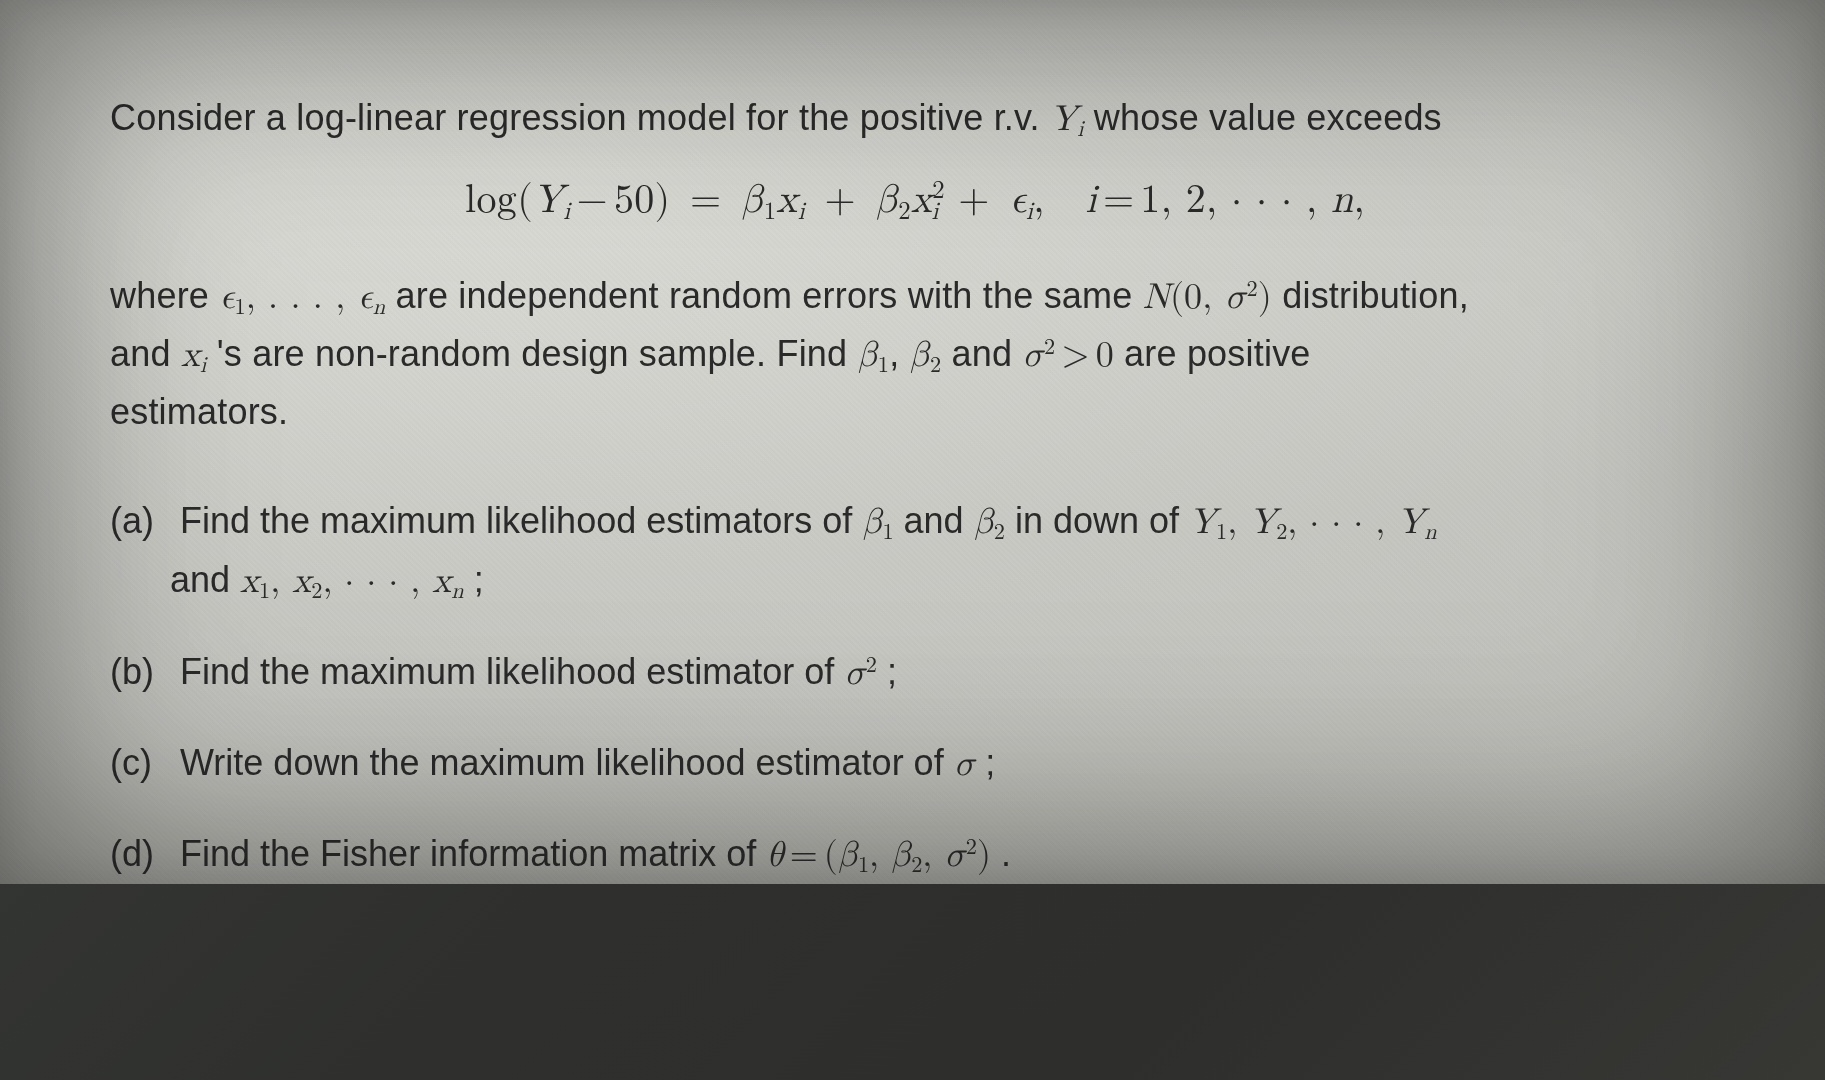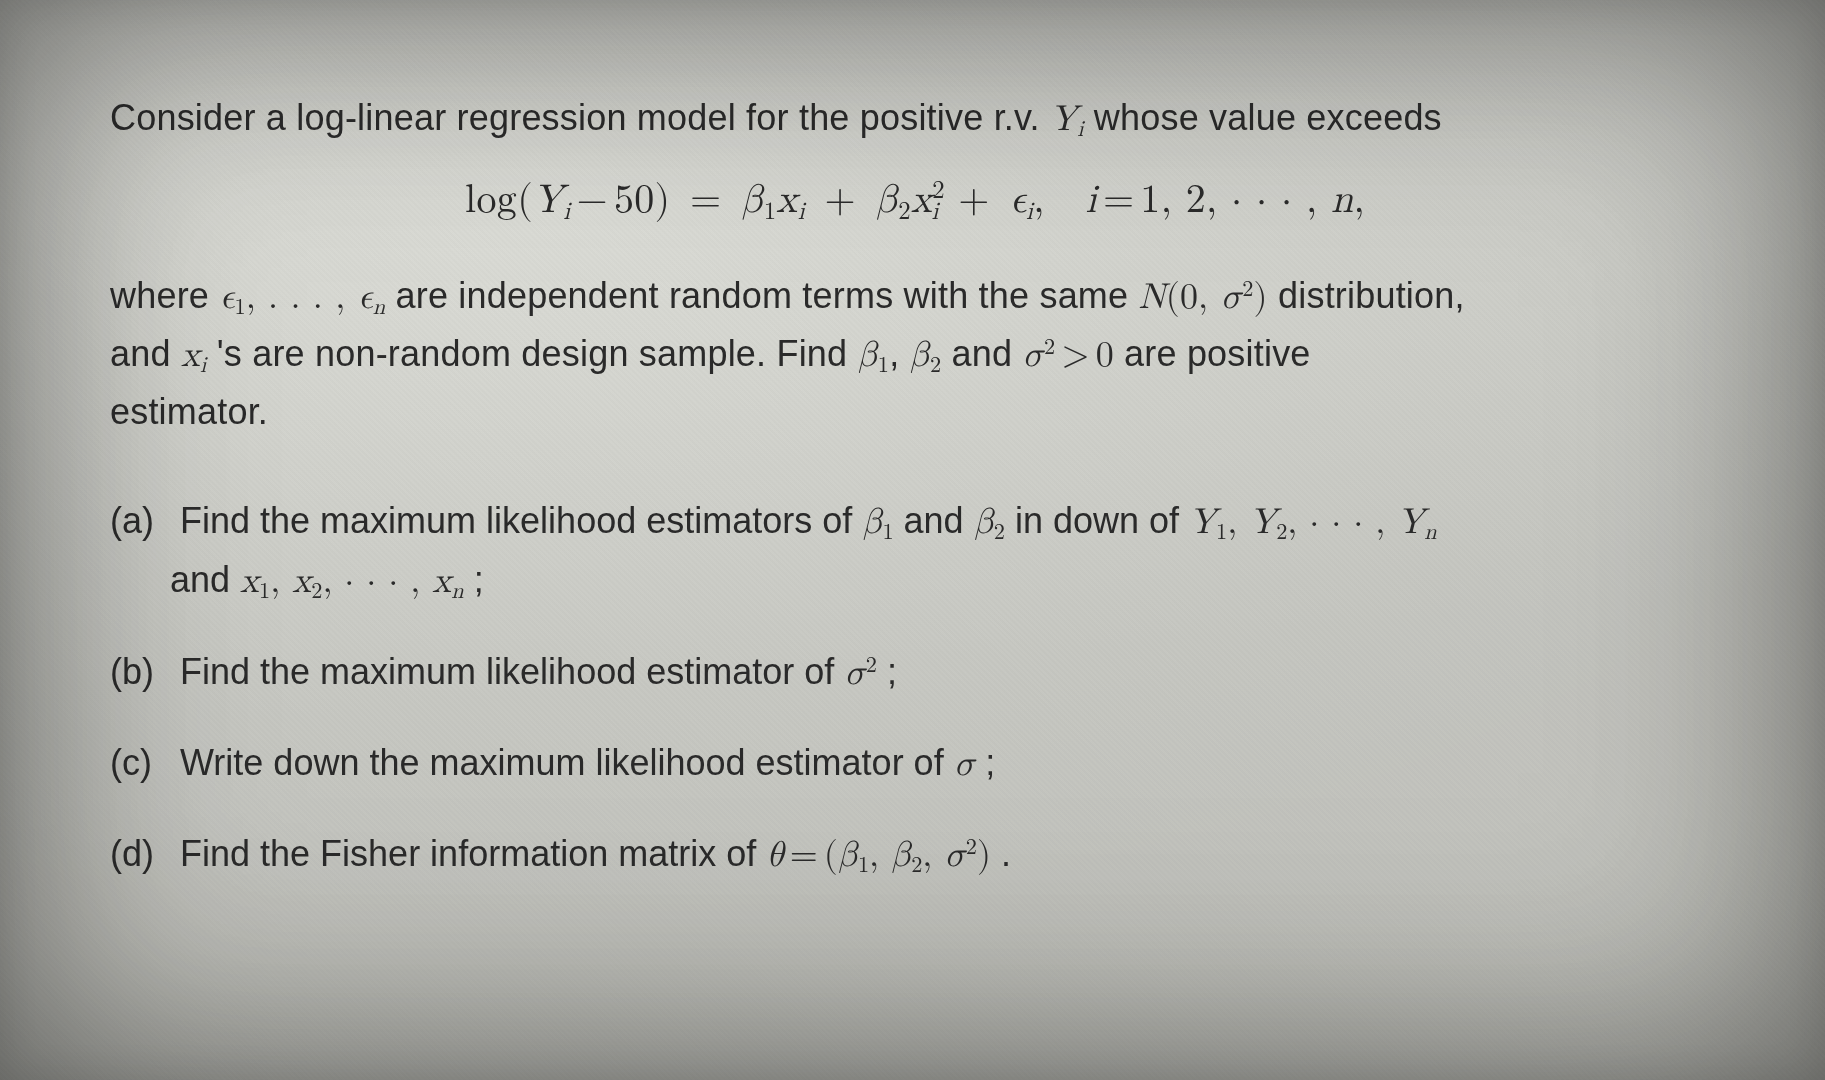--- a/index.html
+++ b/index.html
@@ -13,21 +13,21 @@
     background: linear-gradient(135deg, #3a3d3a 0%, #343634 25%, #2f302e 50%, #2e2f2d 75%, #373834 100%);
     font-family: Arial, Helvetica, sans-serif;
     color: #232323;
     position: relative;
   }
   .page-surface {
     position: absolute;
     left: 0;
     top: 0;
     width: 1825px;
-    height: 1080px;
+    height: 884px;
     background:
       radial-gradient(1400px 700px at 30% 20%, rgba(255,255,255,0.02), rgba(0,0,0,0.08)),
       linear-gradient(175deg, #dfe0da 0%, #d8d9d3 35%, #d2d3cd 60%, #d4d5ce 100%);
     box-shadow: inset 0 0 220px rgba(0,0,0,0.28), inset 0 0 40px rgba(0,0,0,0.10);
   }
   .noise {
     position: absolute;
     inset: 0;
     background-image: repeating-linear-gradient(45deg, rgba(0,0,0,0.012) 0 2px, rgba(255,255,255,0.012) 2px 4px);
     mix-blend-mode: multiply;
@@ -118,32 +118,32 @@
       <span class="mi">β</span><span class="subn">2</span><span class="mi">x</span><span class="sup">2</span><span class="sub" style="margin-left:-0.55em;">i</span>
       <span class="op">+</span>
       <span class="mi">ϵ</span><span class="sub">i</span><span class="rm">,</span>
       &nbsp;
       <span class="mi"><span class="mi">i</span><span class="op">=</span><span class="rm">1, 2, · · · , </span><span class="mi">n</span><span class="rm">,</span></span>
     </div>
 
     <p class="para">
       <span>where </span>
       <span class="math"><span class="mi">ϵ</span><span class="subn">1</span><span class="rm">, . . . , </span><span class="mi">ϵ</span><span class="sub">n</span></span>
-      <span> are independent random terms with the same </span>
+      <span> are independent random errors with the same </span>
       <span class="math"><span class="mi">N</span><span class="rm">(</span><span class="rm">0</span><span class="rm">, </span><span class="mi">σ</span><span class="sup">2</span><span class="rm">)</span></span>
       <span> distribution,</span><br>
       <span>and </span>
       <span class="math"><span class="mi">x</span><span class="sub">i</span></span>
       <span>'s are non-random design sample.  Find </span>
       <span class="math"><span class="mi">β</span><span class="subn">1</span></span><span>, </span>
       <span class="math"><span class="mi">β</span><span class="subn">2</span></span>
       <span> and </span>
       <span class="math"><span class="mi">σ</span><span class="sup">2</span><span class="op">&gt;</span><span class="rm">0</span></span>
       <span> are positive</span><br>
-      <span>estimator.</span>
+      <span>estimators.</span>
     </p>
 
     <div class="list">
 
       <p class="item">
         <span class="label">(a)</span>
         <span>Find the maximum likelihood estimators of </span>
         <span class="math"><span class="mi">β</span><span class="subn">1</span></span>
         <span> and </span>
         <span class="math"><span class="mi">β</span><span class="subn">2</span></span>

